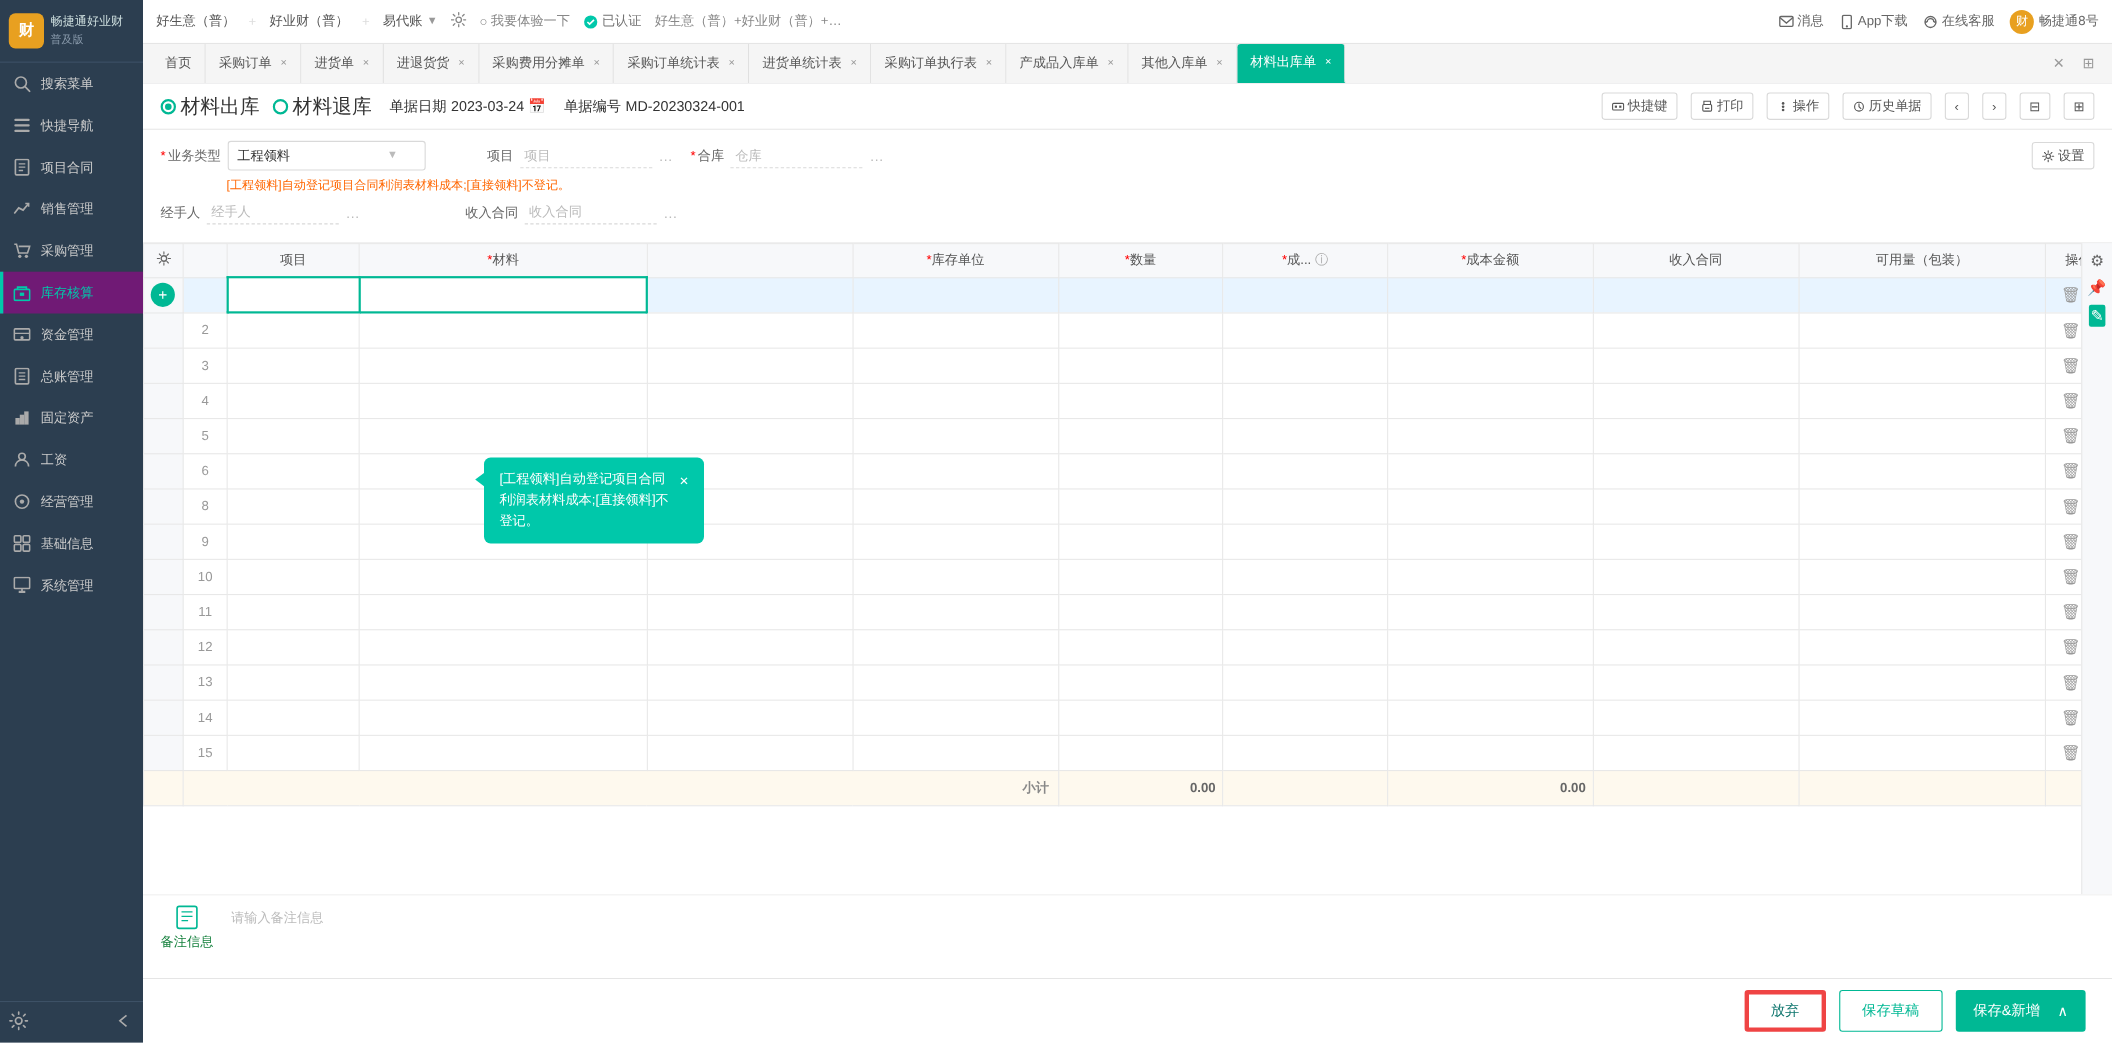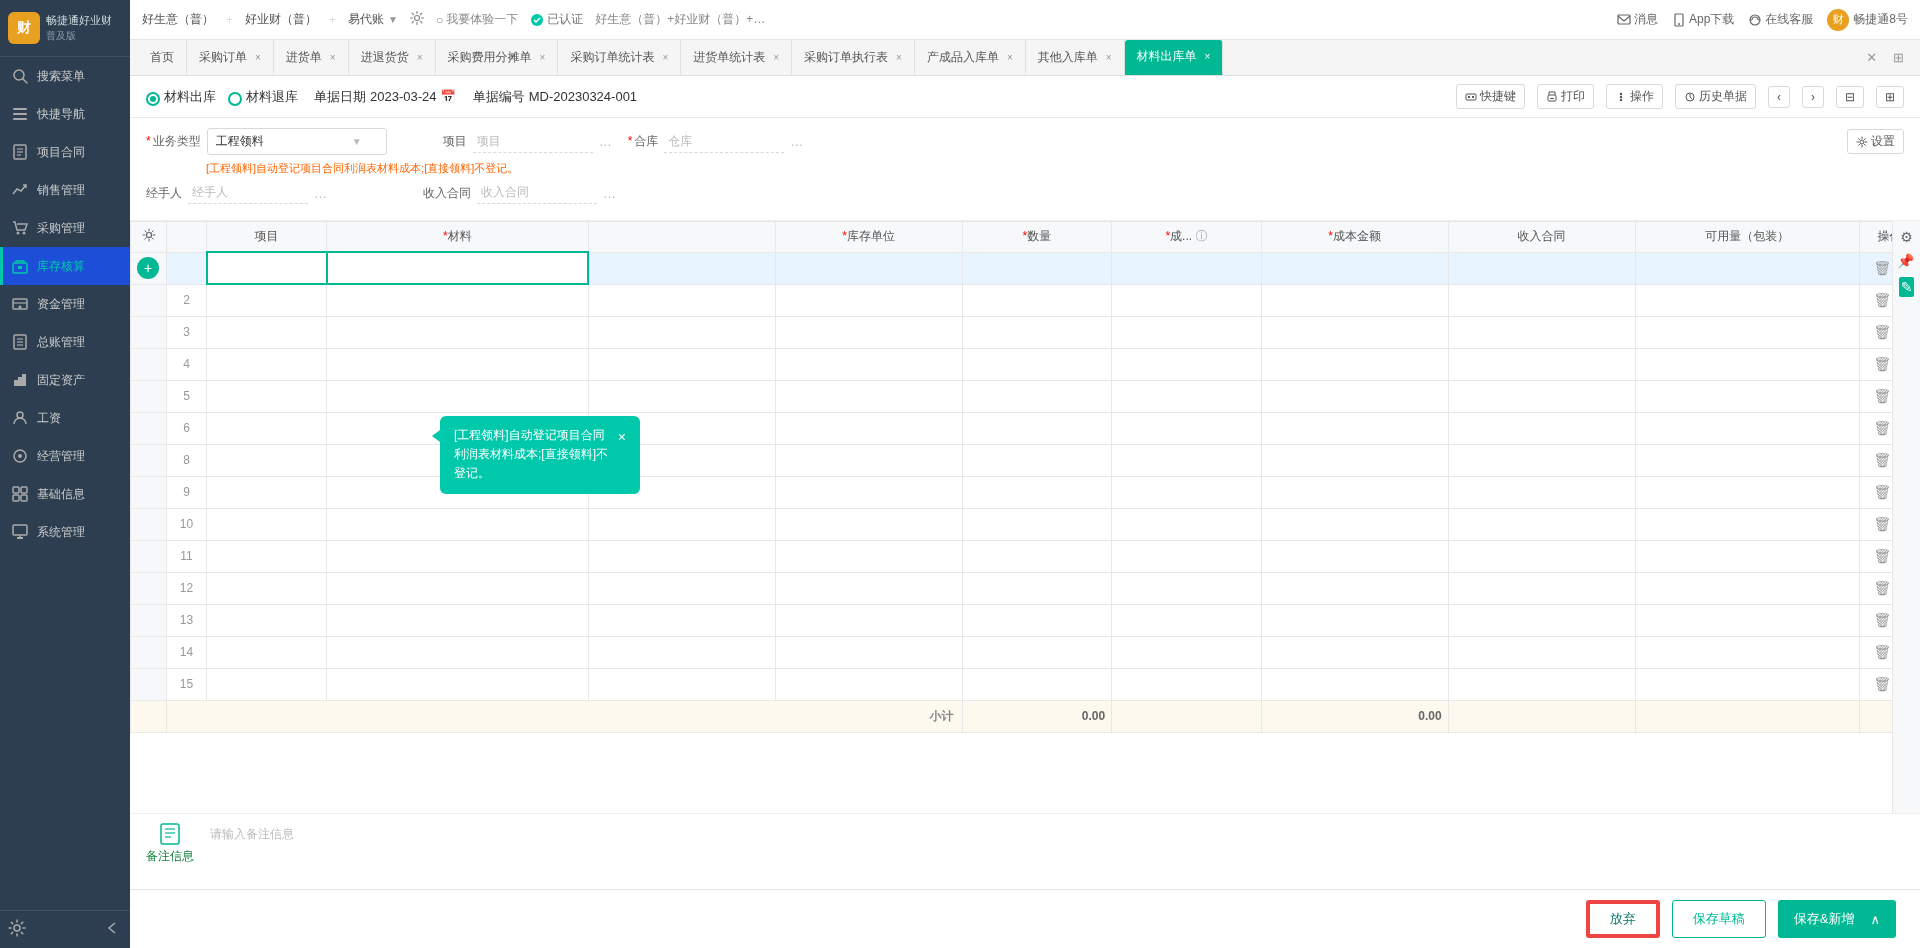--- a/index.html
+++ b/index.html
@@ -9,21 +9,21 @@
     .app-container { display: flex; height: 948px; }
     
     
     .sidebar { width: 130px; background: #2c3e50; color: #fff; display: flex; flex-direction: column; flex-shrink: 0; }
     .sidebar-logo { padding: 12px 8px; border-bottom: 1px solid #3d5166; display: flex; align-items: center; gap: 6px; }
     .sidebar-logo-icon { width: 32px; height: 32px; background: #e8a020; border-radius: 6px; display: flex; align-items: center; justify-content: center; font-size: 14px; font-weight: bold; color: #fff; flex-shrink: 0; }
     .sidebar-logo-text { font-size: 11px; color: #cdd; line-height: 1.4; }
     .sidebar-logo-sub { font-size: 10px; color: #8899aa; }
     .sidebar-menu { flex: 1; overflow-y: auto; }
     .sidebar-menu-item { padding: 10px 8px; display: flex; align-items: center; gap: 8px; cursor: pointer; border-left: 3px solid transparent; }
-    .sidebar-menu-item.active { background: #1d4ed8; border-left-color: #00c8aa; }
+    .sidebar-menu-item.active { background: #701a75; border-left-color: #00c8aa; }
     .sidebar-menu-item .menu-icon { width: 18px; height: 18px; flex-shrink: 0; display: flex; align-items: center; justify-content: center; }
     .sidebar-menu-item .menu-label { font-size: 12px; color: #ccc; }
     .sidebar-menu-item.active .menu-label { color: #fff; }
     .sidebar-bottom { padding: 8px; border-top: 1px solid #3d5166; display: flex; align-items: center; justify-content: space-between; }
     
     
     .main-content { flex: 1; display: flex; flex-direction: column; overflow: hidden; }
     
     
     .top-bar { background: #fff; border-bottom: 1px solid #e5e5e5; padding: 0 12px; height: 40px; display: flex; align-items: center; justify-content: space-between; flex-shrink: 0; }
@@ -41,26 +41,26 @@
     .close-btn { padding: 4px 8px; cursor: pointer; color: #999; }
     .view-toggle { padding: 4px 8px; cursor: pointer; color: #999; }
     
     
     .page-content { flex: 1; background: #fff; overflow: auto; padding: 0; }
     
     
     .page-header { padding: 8px 16px; border-bottom: 1px solid #e8e8e8; display: flex; align-items: center; justify-content: space-between; }
     .page-header-left { display: flex; align-items: center; gap: 16px; }
     .radio-group { display: flex; align-items: center; gap: 12px; }
-    .radio-item { display: flex; align-items: flex-end; gap: 4px; cursor: pointer; font-size: 13px; }
+    .radio-item { display: flex; align-items: center; gap: 4px; cursor: pointer; font-size: 18px; }
     .radio-dot { width: 14px; height: 14px; border-radius: 50%; border: 2px solid #00b894; display: flex; align-items: center; justify-content: center; }
     .radio-dot.checked::after { content: ''; width: 6px; height: 6px; background: #00b894; border-radius: 50%; }
     .date-field { display: flex; align-items: center; gap: 4px; font-size: 13px; }
     .doc-num { display: flex; align-items: center; gap: 4px; font-size: 13px; }
-    .page-header-right { display: flex; align-items: center; gap: 12px; font-size: 12px; color: #666; }
+    .page-header-right { display: flex; gap: 12px; font-size: 12px; color: #666; }
     .btn-action { padding: 3px 8px; border: 1px solid #d9d9d9; background: #fff; border-radius: 3px; cursor: pointer; font-size: 12px; color: #555; display: flex; align-items: center; gap: 3px; }
     
     
     .form-section { padding: 10px 16px; border-bottom: 1px solid #f0f0f0; }
     .form-row { display: flex; align-items: center; gap: 16px; margin-bottom: 6px; }
     .form-field { display: flex; align-items: center; gap: 6px; }
     .form-label { font-size: 12px; color: #666; white-space: nowrap; }
     .form-label.required::before { content: '*'; color: #f00; margin-right: 2px; }
     .form-input-select { border: 1px solid #d9d9d9; border-radius: 3px; padding: 4px 24px 4px 8px; font-size: 12px; min-width: 150px; color: #333; background: #fff; position: relative; cursor: pointer; display: flex; align-items: center; justify-content: space-between; }
     .form-input-select .select-arrow { color: #bbb; font-size: 10px; }

